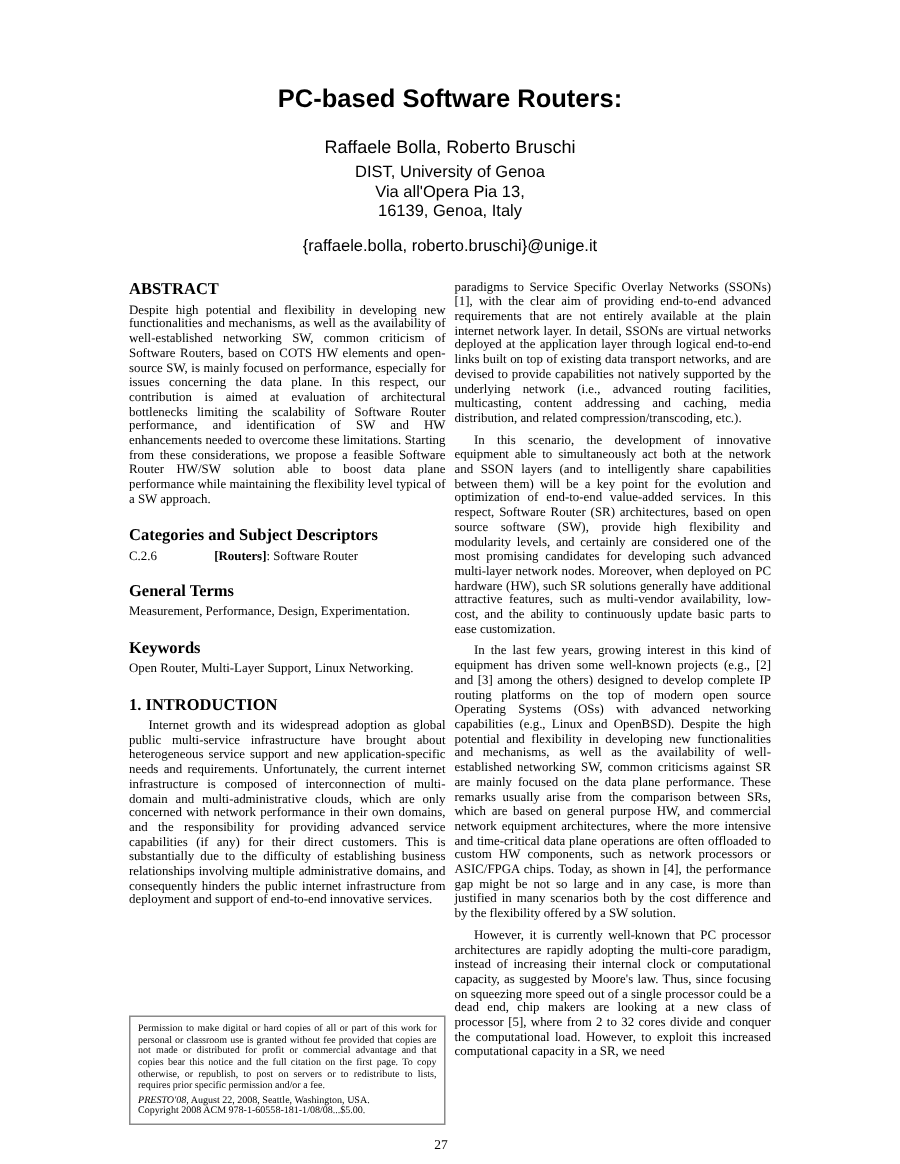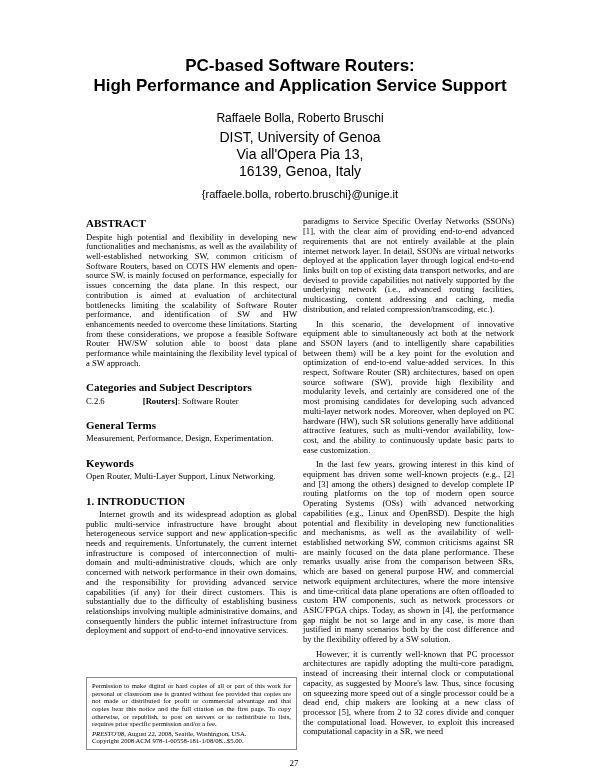--- a/index.html
+++ b/index.html
@@ -24,21 +24,21 @@
     font-size: 17px;
     line-height: 1.18;
   }
   .authors {
     font-family: "Liberation Sans", sans-serif;
     font-size: 12px;
     margin-top: 15px;
   }
   .affil {
     font-family: "Liberation Sans", sans-serif;
-    font-size: 14px;
+    font-size: 11px;
     line-height: 1.2;
     margin-top: 4px;
   }
   .email {
     font-family: "Liberation Sans", sans-serif;
     font-size: 11px;
     margin-top: 9px;
   }
   .columns {
     display: flex;
@@ -91,21 +91,20 @@
   }
 </style>
 </head>
 <body>
 
 <div class="page">
 
   <div class="header">
     <h1 class="title">
       <span>PC-based Software Routers:</span><br>
-      <span>High Performance and Application Service Support</span>
     </h1>
     <div class="authors">Raffaele Bolla, Roberto Bruschi</div>
     <div class="affil">
       <div>DIST, University of Genoa</div>
       <div>Via all'Opera Pia 13,</div>
       <div>16139, Genoa, Italy</div>
     </div>
     <div class="email">{raffaele.bolla, roberto.bruschi}@unige.it</div>
   </div>
 

